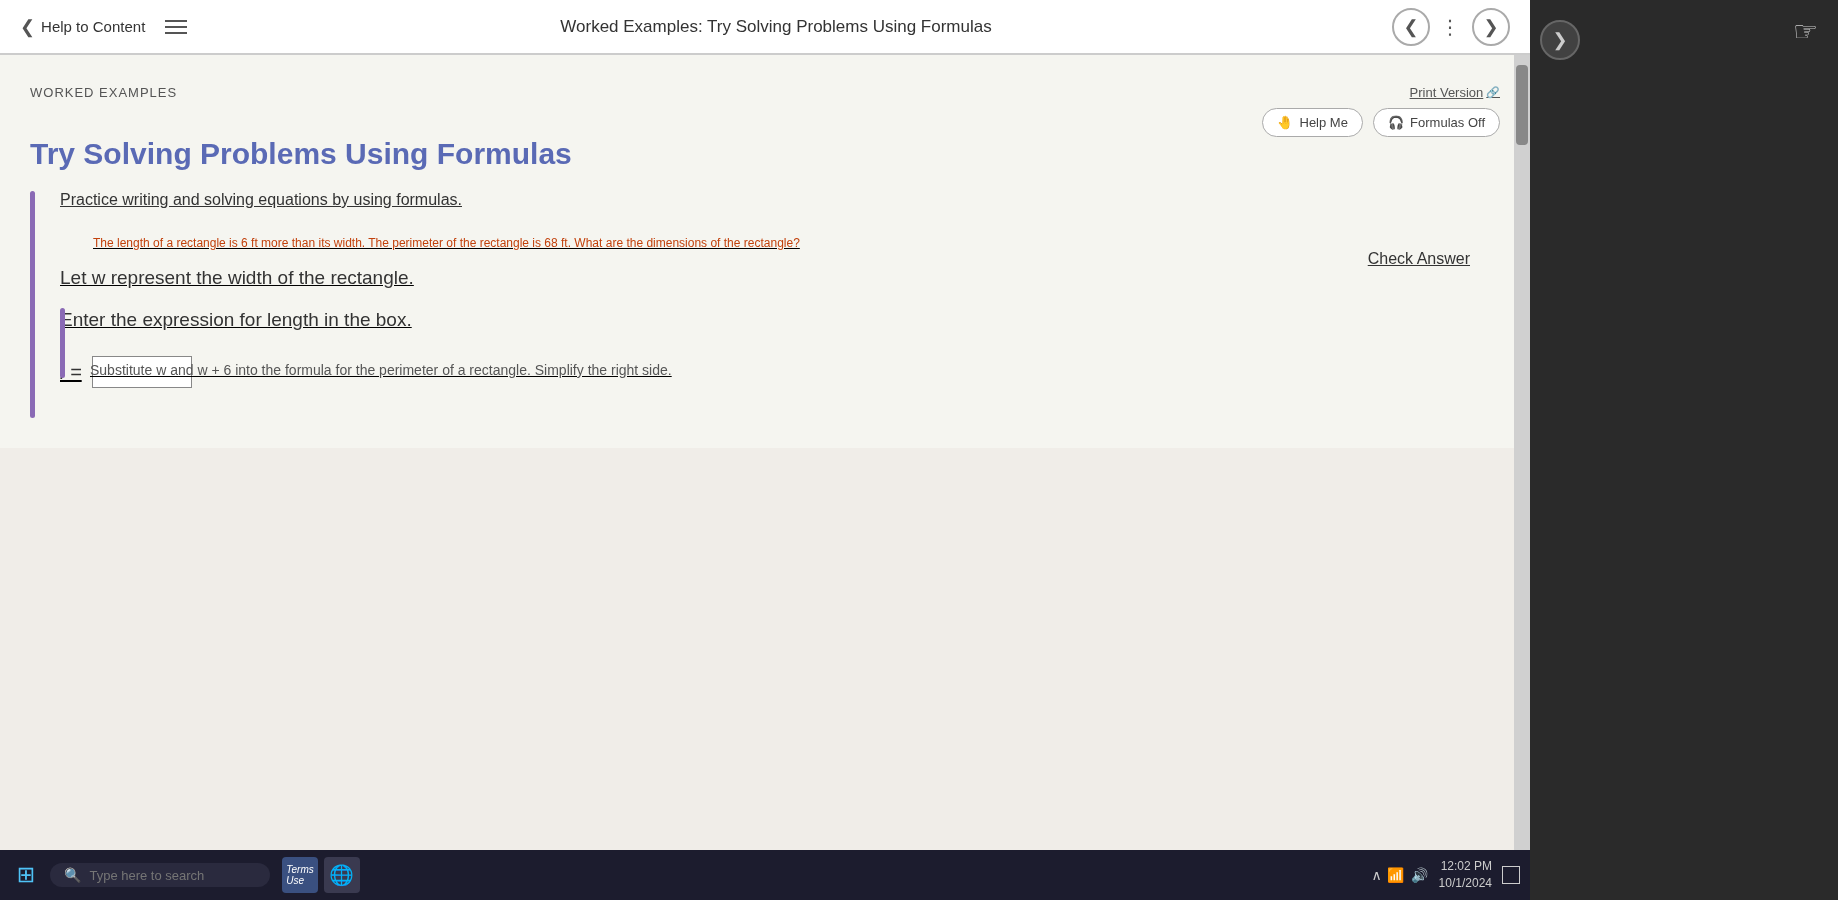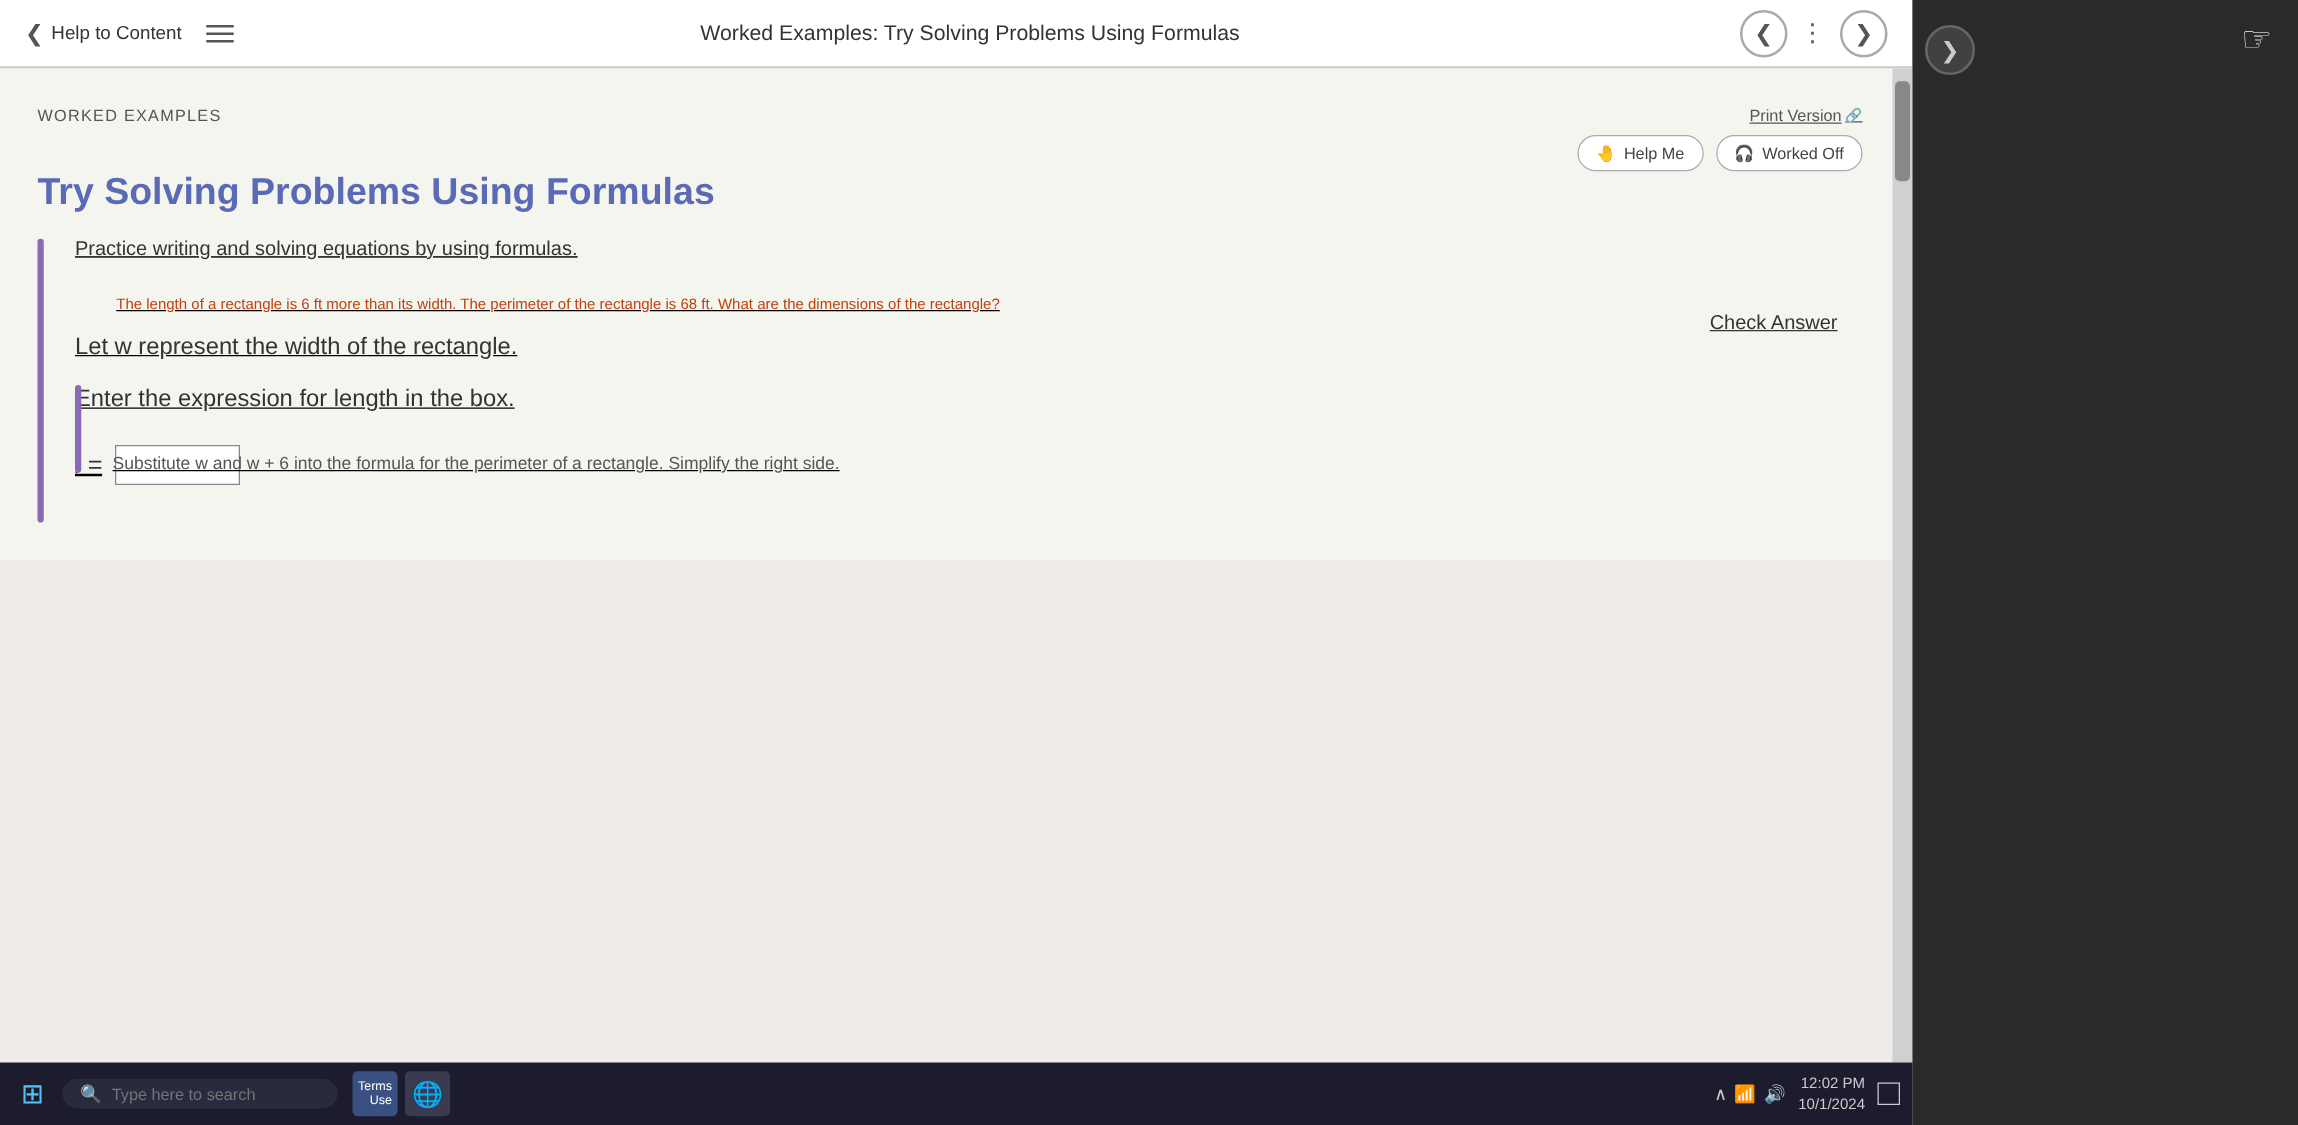--- a/index.html
+++ b/index.html
@@ -142,21 +142,21 @@
       font-size: 30px;
       color: #5a6ab5;
       font-weight: bold;
       margin-bottom: 20px;
       margin-top: 37px;
     }
 
     .top-action-bar {
       position: absolute;
       top: 30px;
-      right: 40px;
+      right: 30px;
       display: flex;
       flex-direction: column;
       align-items: flex-end;
       gap: 8px;
     }
 
     .print-version {
       font-size: 13px;
       color: #555;
       text-decoration: underline;
@@ -413,21 +413,21 @@
             <span>Print Version</span>
             <span style="font-size:11px;">🔗</span>
           </div>
           <div class="action-buttons">
             <button class="help-me-btn">
               <span class="icon">🤚</span>
               <span>Help Me</span>
             </button>
             <button class="reading-btn">
               <span class="icon">🎧</span>
-              <span>Worked Off</span>
+              <span>Formulas Off</span>
             </button>
           </div>
         </div>
 
         <div class="exercise-container">
           <div class="left-border"></div>
           <div class="exercise-body">
 
             <div class="intro-text">Practice writing and solving equations by using formulas.</div>
 
@@ -473,21 +473,21 @@
       <div class="taskbar-start">
         <span style="font-size:22px; color:#4fc3f7;">⊞</span>
       </div>
 
       <div class="taskbar-search">
         <span style="color:#aaa; font-size:14px;">🔍</span>
         <input type="text" style="background: transparent; border: none; color: rgb(204, 204, 204); font-size: 13px; outline: none; width: 160px;" placeholder="Type here to search">
       </div>
 
       <div class="taskbar-apps">
-        <div class="taskbar-app" style="background:#3a5080; font-size:10px; color:white; text-align:right; line-height:1.1; padding:18px;">
+        <div class="taskbar-app" style="background:#3a5080; font-size:10px; color:white; text-align:left; line-height:1.1; padding:18px;font-style:italic;">
           <span>Terms<br>Use</span>
         </div>
         <div class="taskbar-app">
           <span style="font-size:20px;">🌐</span>
         </div>
       </div>
 
       <div class="taskbar-right">
         <div class="taskbar-icons">
           <span>∧</span>

